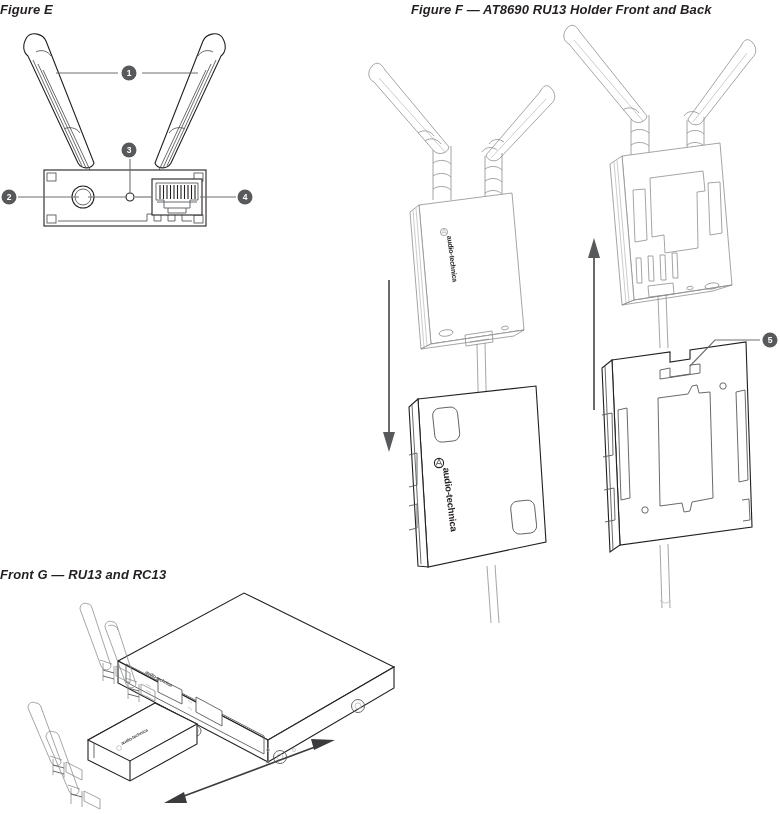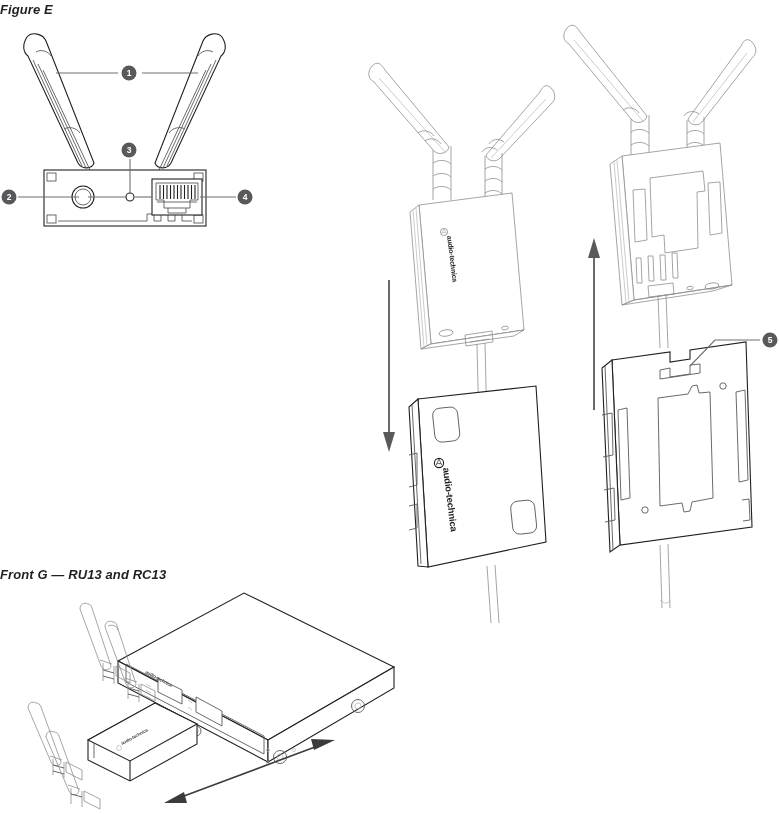--- a/index.html
+++ b/index.html
@@ -82,20 +82,21 @@
   .arrow-sh-d { fill: none; stroke: #3b3b3d; stroke-width: 1.6; }
   .arrow-hd-d { fill: #3b3b3d; }
 </style>
 </head>
 <body>
 
 <div class="page">
 
   <div class="fig-title" id="title-figure-e">Figure E</div>
 
+  <div class="fig-title" id="title-figure-f">Figure F — AT8690 RU13 Holder Front and Back</div>
 
   <div class="fig-title" id="title-figure-g">Front G — RU13 and RC13</div>
 
   <svg class="svg-layer" viewBox="0 0 780 814" xmlns="http://www.w3.org/2000/svg">
 
     <g>
 
       <g>
         <path class="ln-d" d="M27,37 C22,45 23,52 28,56 L78,163 C82,170 92,169 94,163 L46,41 C43,34 32,31 27,37 Z"></path>
         <path class="ln" d="M38,64 L86,168"></path>

